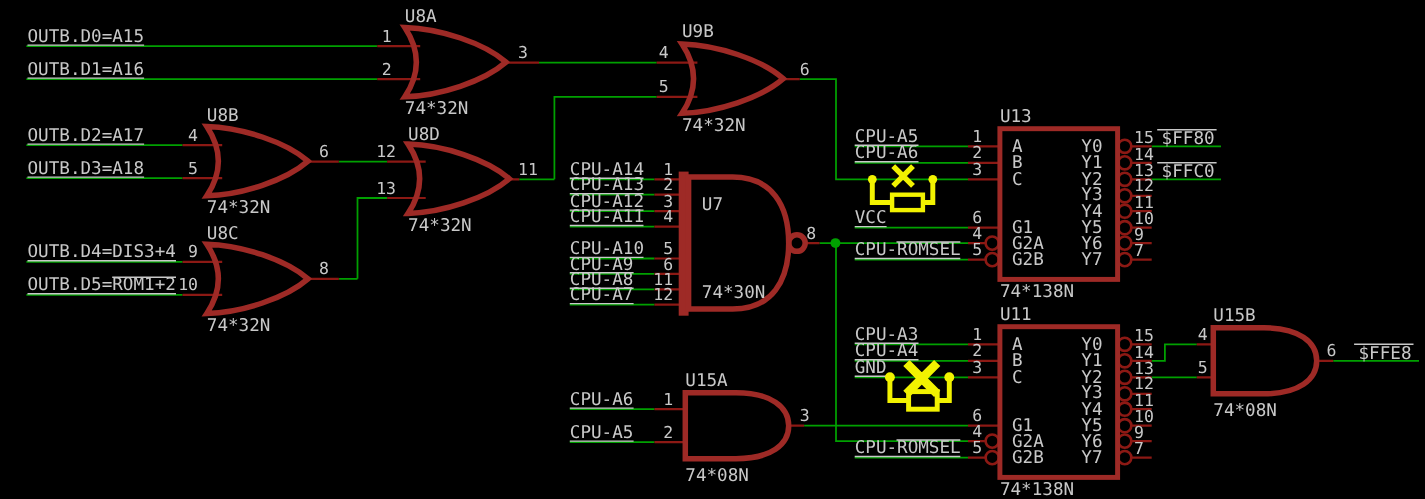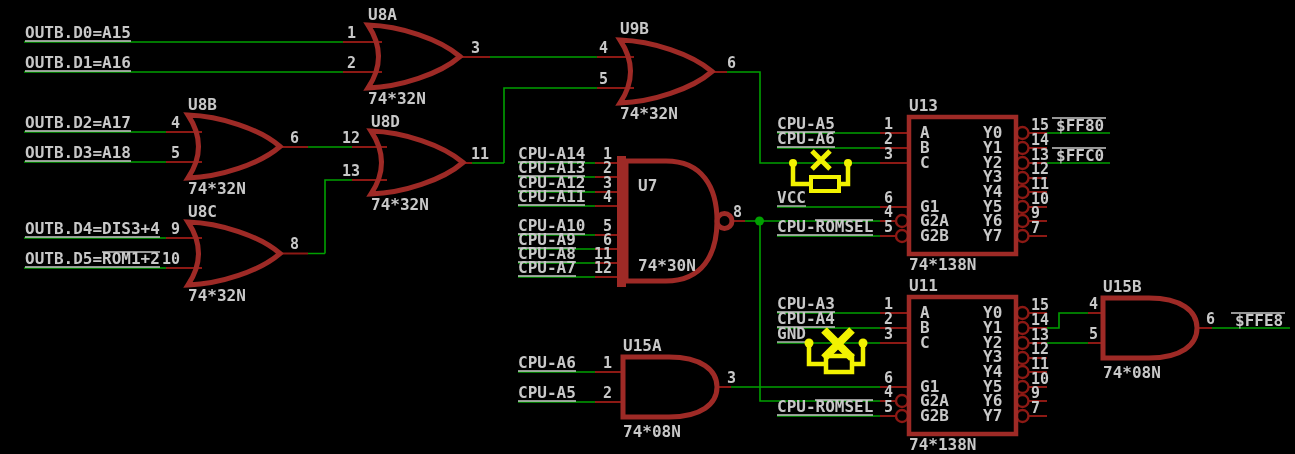--- a/index.html
+++ b/index.html
@@ -1,16 +1,16 @@
 <!DOCTYPE html>
 <html><head>
 <meta charset="utf-8">
 <style>
   html,body{margin:0;padding:0;background:#000;}
-  .canvas{position:relative;width:1295px;height:454px;background:#000000;overflow:hidden;font-weight:bold;}
+  .canvas{position:relative;width:1295px;height:454px;background:#000000;overflow:hidden;}
   svg{display:block;}
   text{font-family:"DejaVu Sans Mono","Liberation Mono",monospace;font-size:16px;fill:#c8c8c8;}
   text.pn{font-size:15px;}
   .end{text-anchor:end;}
   .net{stroke:#00a000;stroke-width:1.6;fill:none;}
   .pin{stroke:#8c1914;stroke-width:2;fill:none;}
   .sym{stroke:#9e2a26;stroke-width:5;fill:none;}
   .box{stroke:#9e2a26;stroke-width:4.5;fill:none;}
   .bub{stroke:#8c1914;stroke-width:2.4;fill:none;}
   .bar{stroke:#c8c8c8;stroke-width:1.3;fill:none;}

